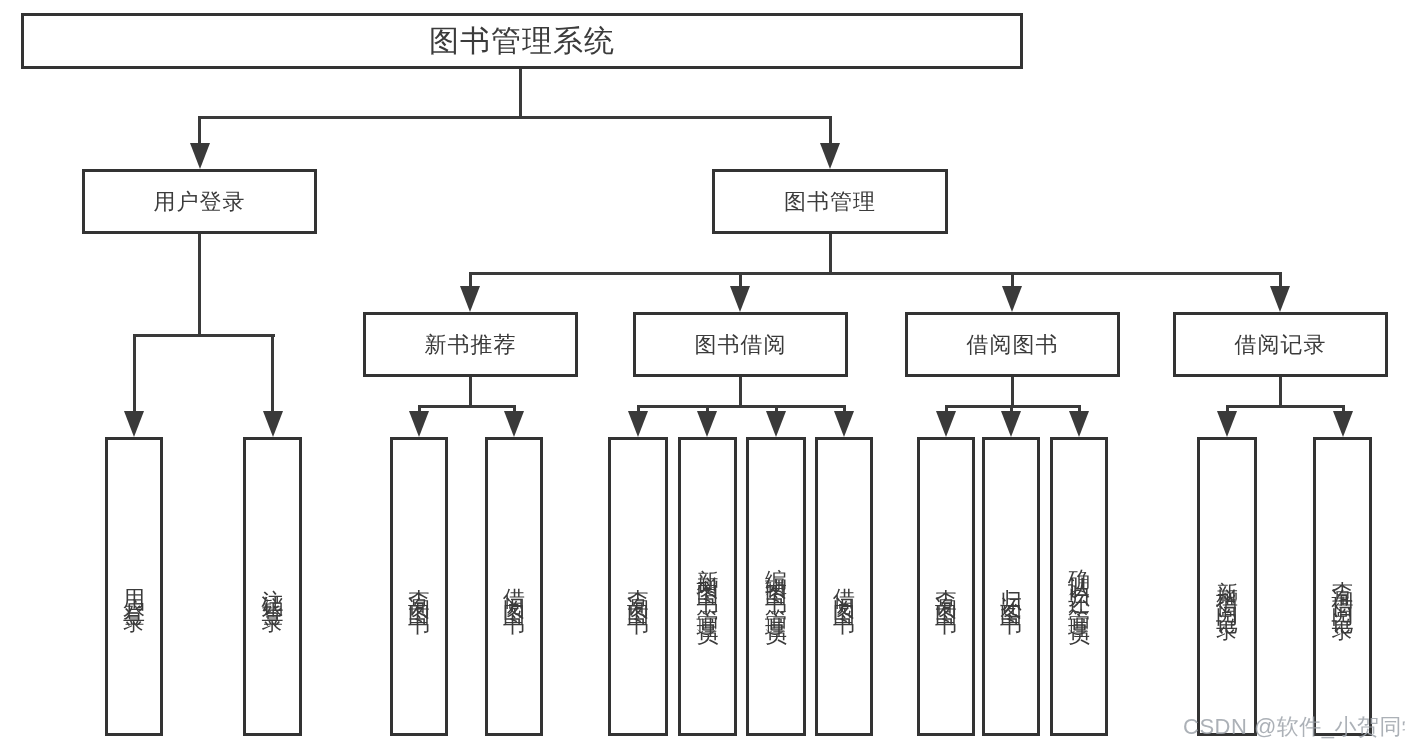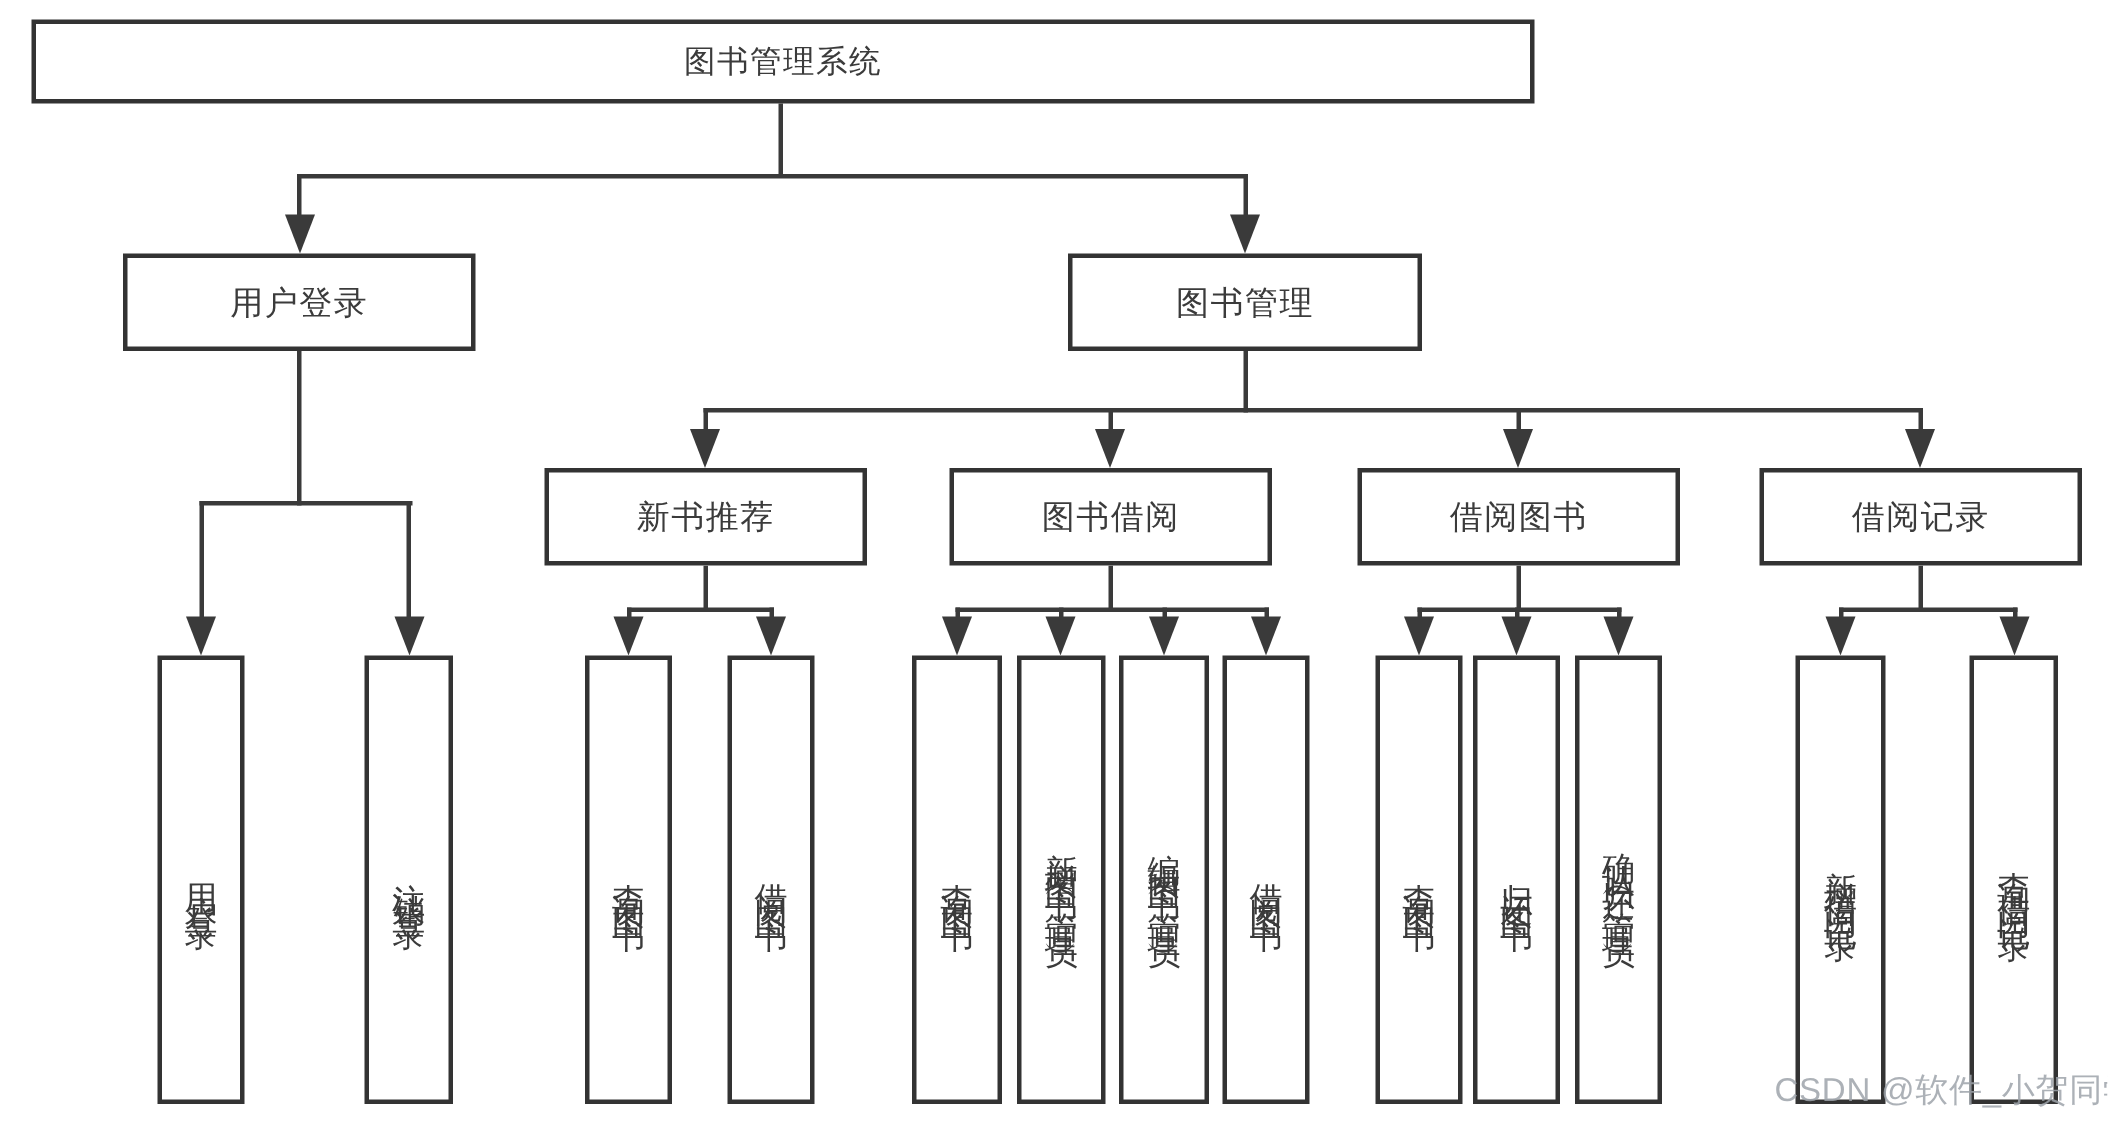--- a/index.html
+++ b/index.html
@@ -22,21 +22,21 @@
     border: 3px solid #333333;
     display: flex;
     align-items: center;
     justify-content: center;
     color: #3b3b3b;
     font-size: 22px;
     letter-spacing: 1px;
     text-align: center;
     z-index: 2;
   }
-  .box.root { font-size: 21px; }
+  .box.root { font-size: 30px; }
   .leaf {
     position: absolute;
     box-sizing: border-box;
     top: 437px;
     height: 299px;
     background: #ffffff;
     border: 3px solid #333333;
     display: flex;
     align-items: center;
     justify-content: center;

